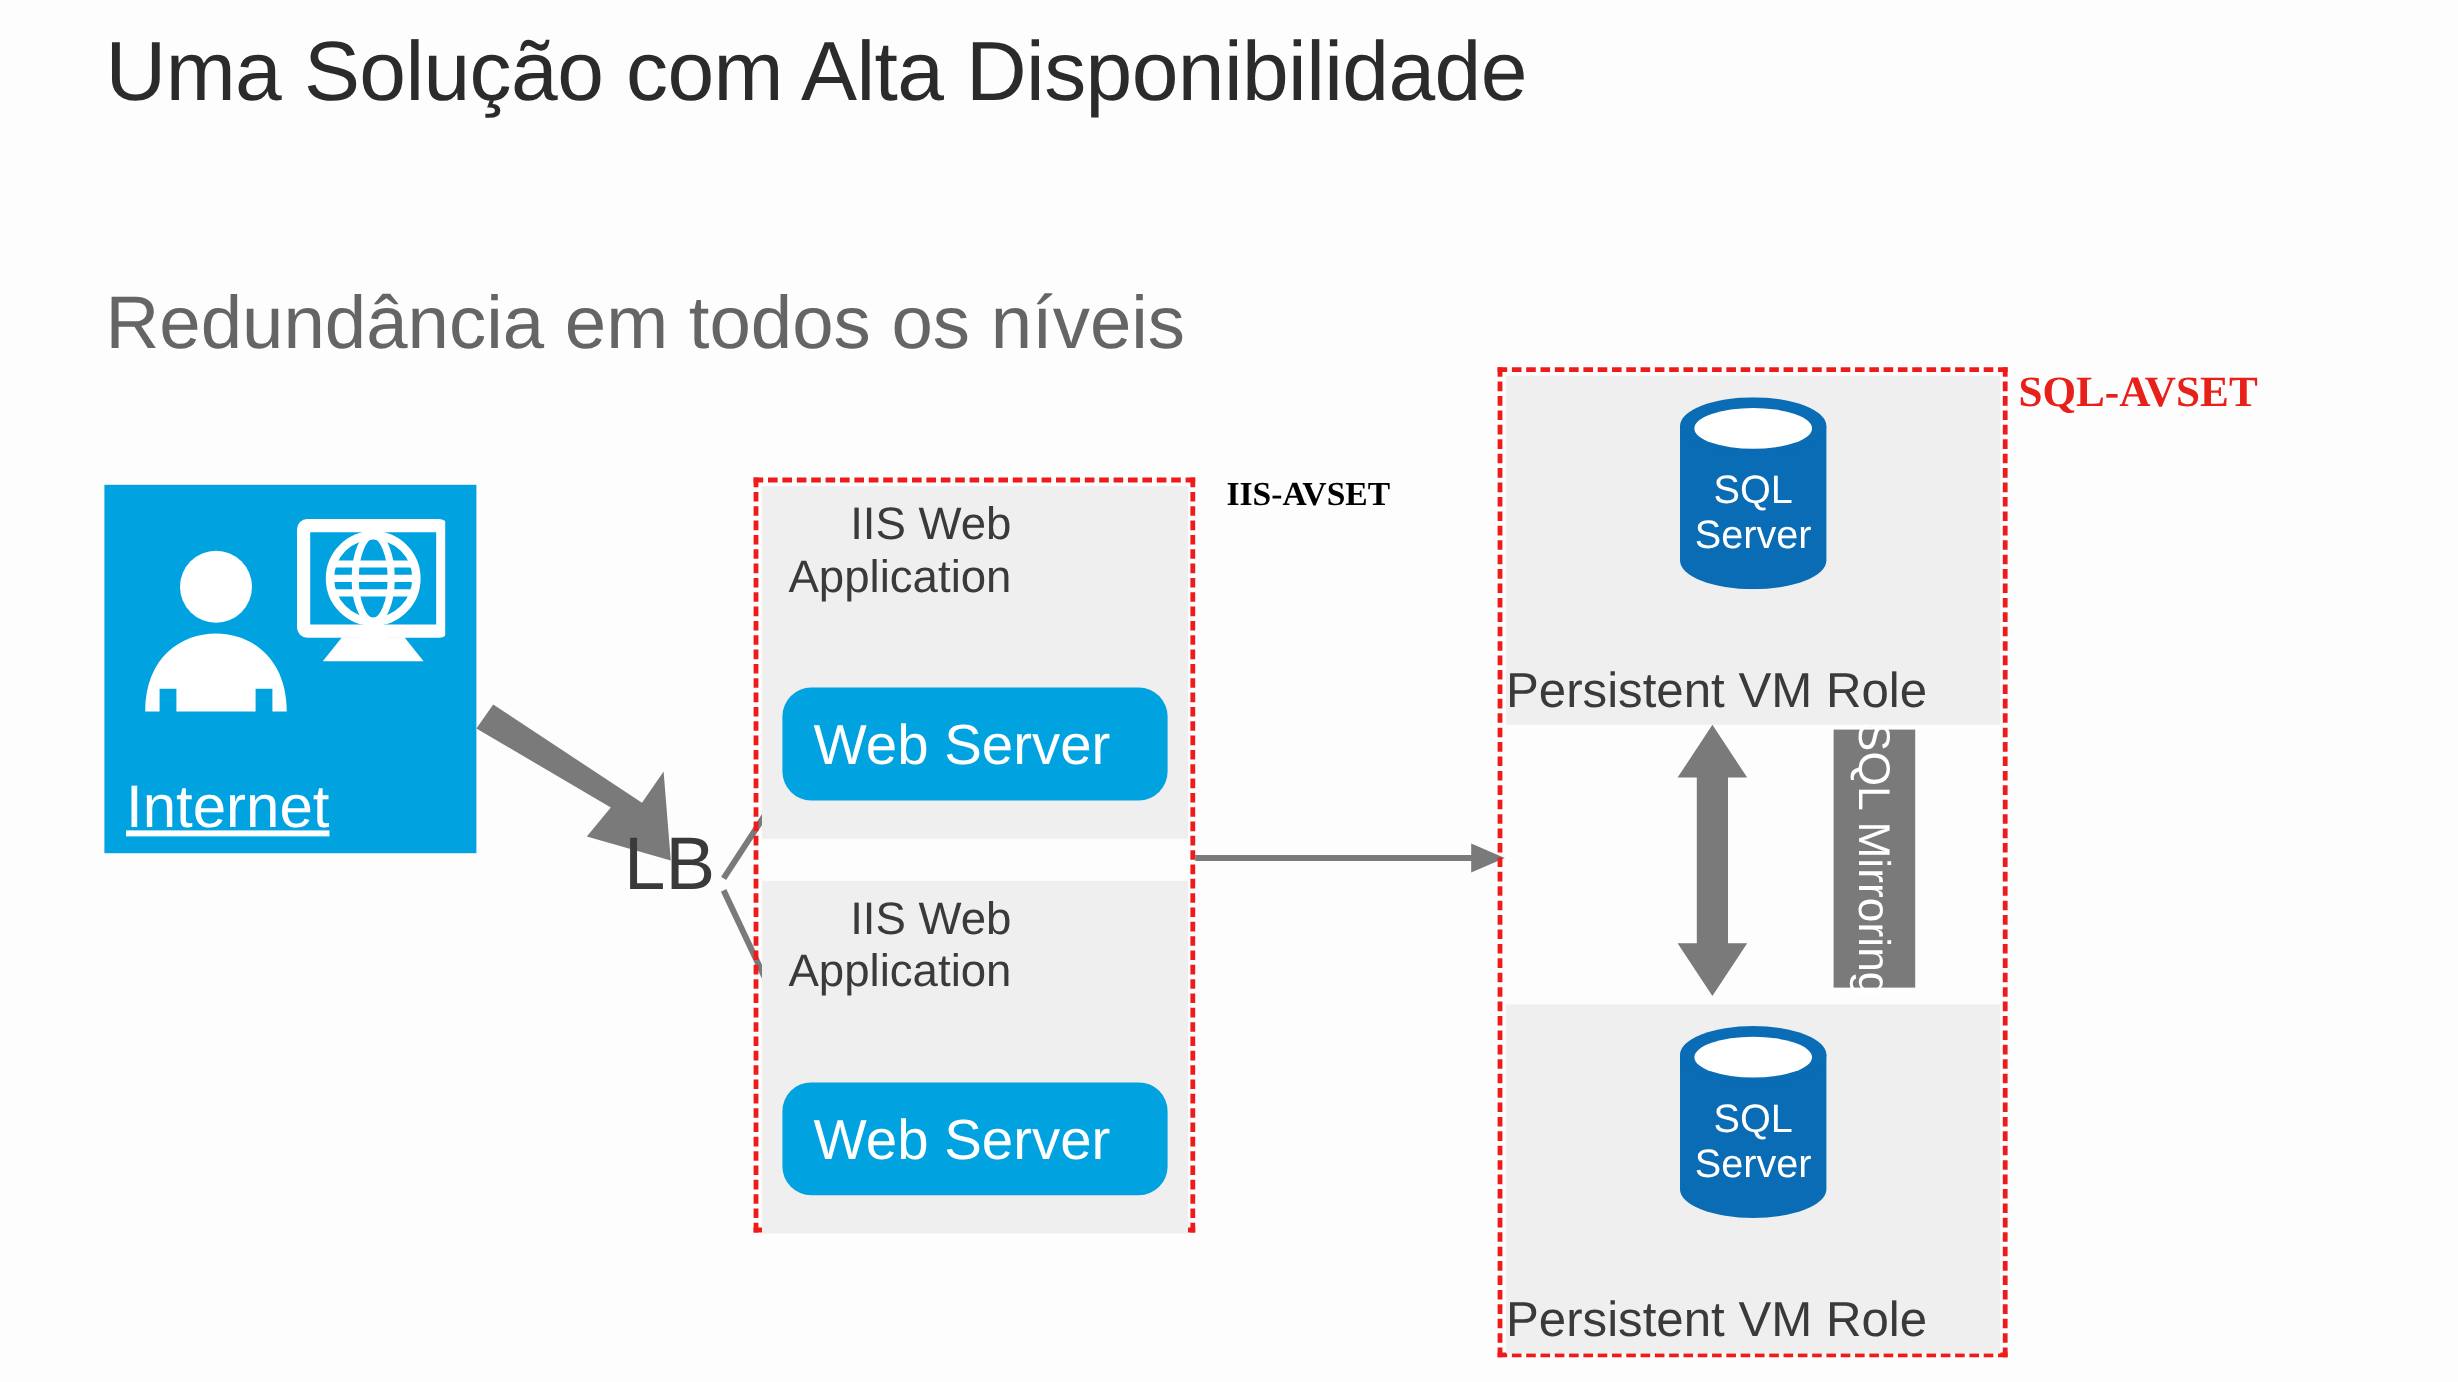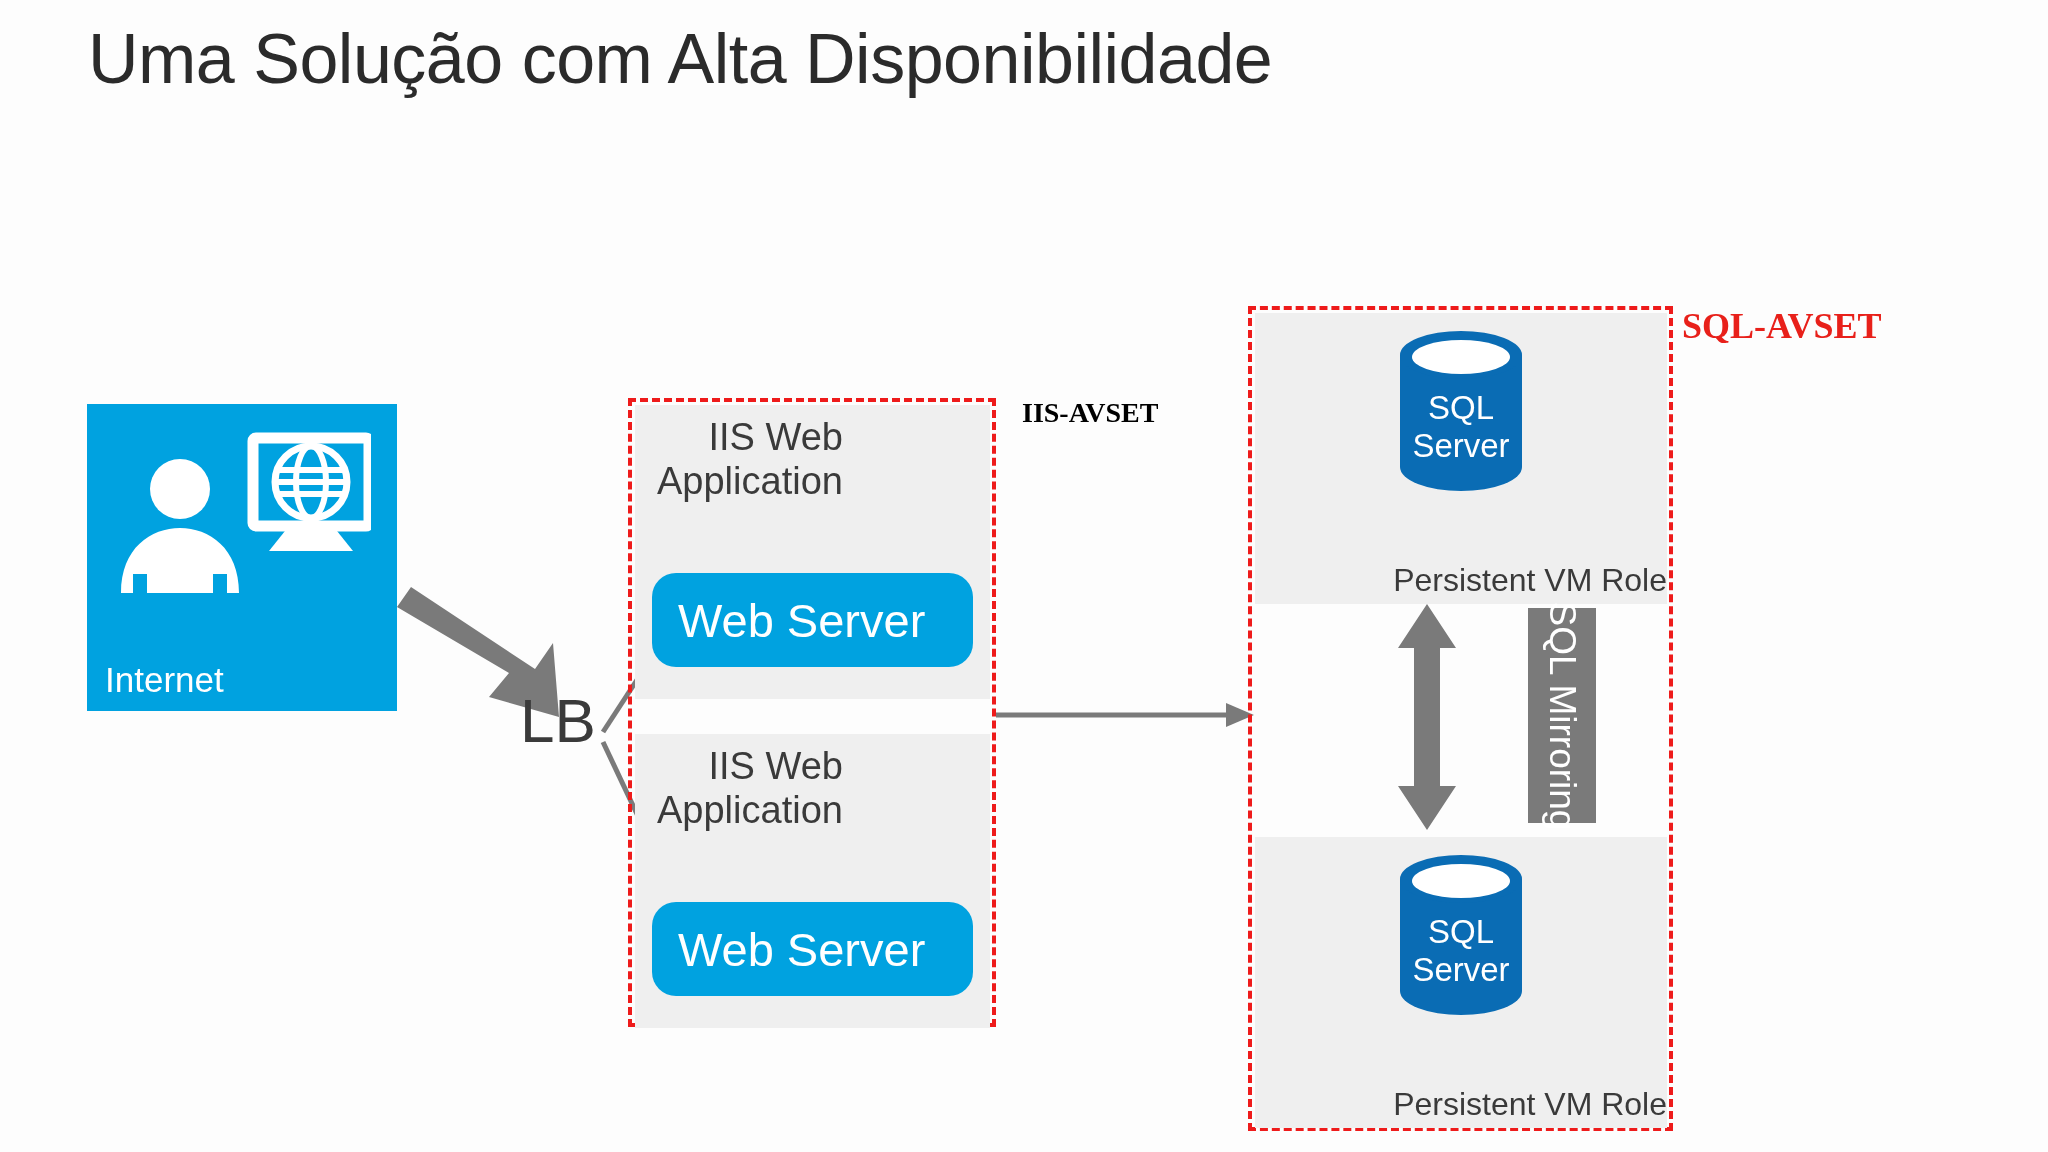--- a/index.html
+++ b/index.html
@@ -57,24 +57,25 @@
     position: absolute;
     left: 26px;
     top: 24px;
     width: 258px;
     height: 175px;
   }
   #internet-label {
     position: absolute;
     left: 18px;
     bottom: 14px;
-    font-size: 35px;
+    font-size: 50px;
     color: #ffffff;
     font-weight: 400;
     line-height: 1;
+    text-decoration: underline;
   }
 
   
   #internet-to-lb-arrow {
     position: absolute;
     left: 395px;
     top: 585px;
     width: 170px;
     height: 140px;
   }
@@ -201,22 +202,22 @@
     transform: translateX(-50%);
     top: 18px;
     width: 126px;
     height: 160px;
   }
   .sql-vm-label {
     position: absolute;
     left: 0;
     right: 0;
     bottom: 8px;
-    text-align: right;
-    font-size: 32px;
+    text-align: left;
+    font-size: 41px;
     color: #3a3a3a;
     line-height: 1;
   }
 
   
   #sql-mirroring-arrow {
     position: absolute;
     left: 1396px;
     top: 602px;
     width: 62px;
@@ -241,20 +242,21 @@
     white-space: nowrap;
     line-height: 1;
   }
 </style>
 </head>
 <body>
 
 <div class="slide">
 
   <div id="page-title">Uma Solução com Alta Disponibilidade</div>
+  <div id="page-subtitle">Redundância em todos os níveis</div>
 
   <div id="internet-tile">
     <svg id="internet-icon" viewBox="0 0 258 175" xmlns="http://www.w3.org/2000/svg">
 
       <rect x="140" y="10" width="116" height="88" rx="3" fill="none" stroke="#ffffff" stroke-width="11"></rect>
       <path d="M172 103 h52 l16 20 h-84 z" fill="#ffffff"></path>
       <rect x="186" y="96" width="24" height="12" fill="#ffffff"></rect>
 
       <circle cx="198" cy="54" r="36" fill="none" stroke="#ffffff" stroke-width="7"></circle>
       <ellipse cx="198" cy="54" rx="15" ry="36" fill="none" stroke="#ffffff" stroke-width="6"></ellipse>

